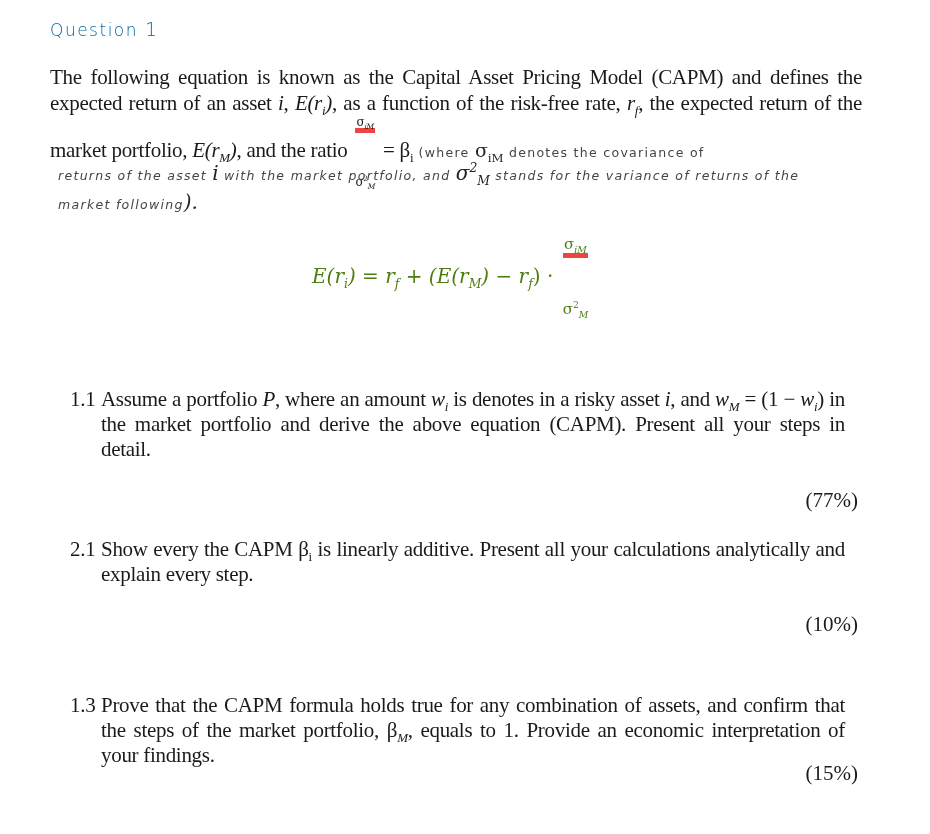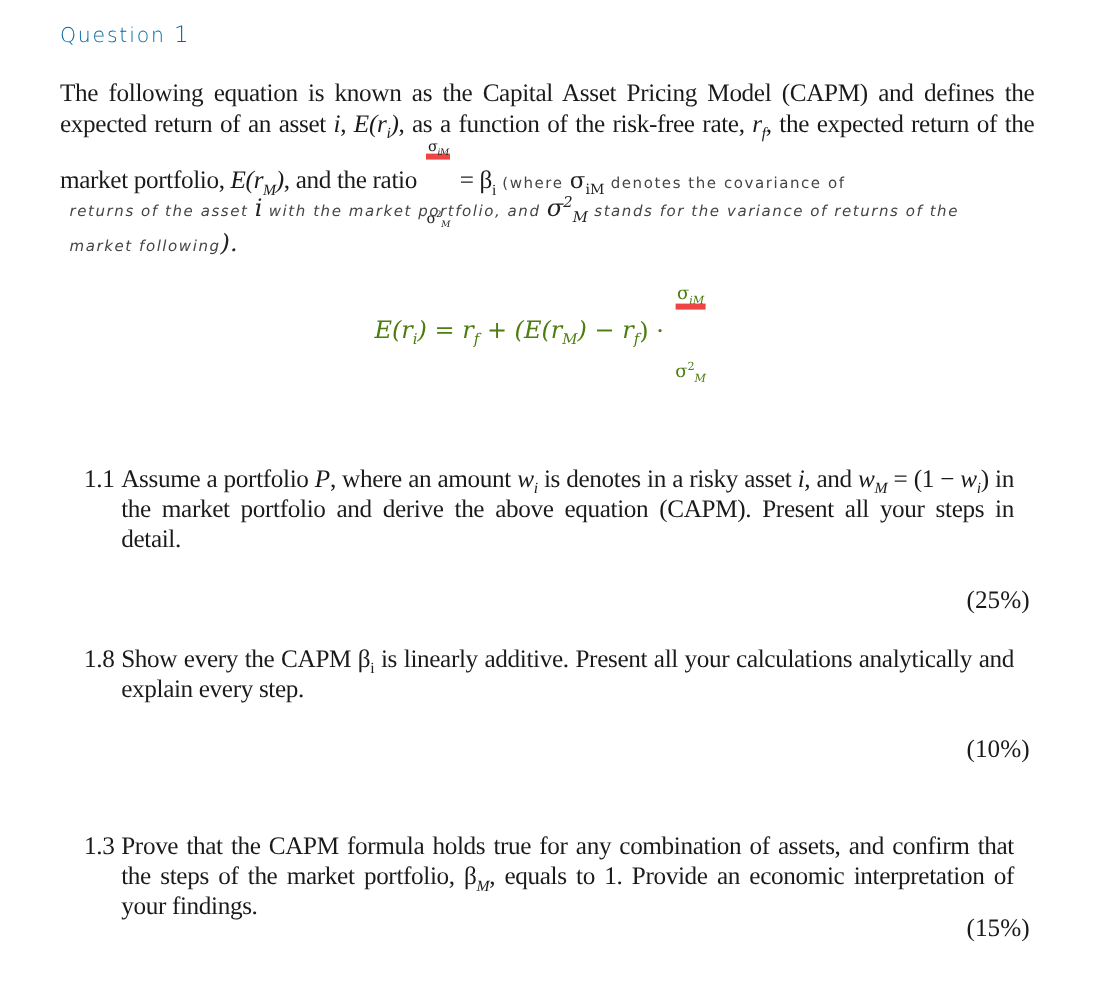--- a/index.html
+++ b/index.html
@@ -66,24 +66,24 @@
 </div>
 
 <div class="equation">
   <i><span>E(r</span><sub>i</sub><span>) = r</span><sub>f</sub><span> + (E(r</span><sub>M</sub><span>) − r</span><sub>f</sub></i><span>) · </span><span class="frac"><span class="top"><span>σ</span><sub><i>iM</i></sub></span><span class="bot"><span>σ</span><sup>2</sup><sub><i>M</i></sub></span></span>
 </div>
 
 <div class="q-item" style="top:387px;">
   <span class="num">1.1</span>
   <span class="body"><span>Assume a portfolio </span><i>P</i><span>, where an amount </span><i><span>w</span><sub>i</sub></i><span> is denotes in a risky asset </span><i>i</i><span>, and </span><i><span>w</span><sub>M</sub></i><span> = (1 − </span><i><span>w</span><sub>i</sub></i><span>) in the market portfolio and derive the above equation (CAPM). Present all your steps in detail.</span></span>
 </div>
-<div class="weight" style="top:488px;">(25%)</div>
+<div class="weight" style="top:488px;">(77%)</div>
 
 <div class="q-item" style="top:537px;">
-  <span class="num">1.8</span>
+  <span class="num">2.1</span>
   <span class="body"><span>Show every the CAPM β</span><sub>i</sub><span> is linearly additive. Present all your calculations analytically and explain every step.</span></span>
 </div>
 <div class="weight" style="top:612px;">(10%)</div>
 
 <div class="q-item" style="top:661px;margin-top:32px;">
   <span class="num">1.3</span>
   <span class="body"><span>Prove that the CAPM formula holds true for any combination of assets, and confirm that the steps of the market portfolio, β</span><sub><i>M</i></sub><span>, equals to 1. Provide an economic interpretation of your findings.</span></span>
 </div>
 <div class="weight" style="top:761px;">(15%)</div>
 

